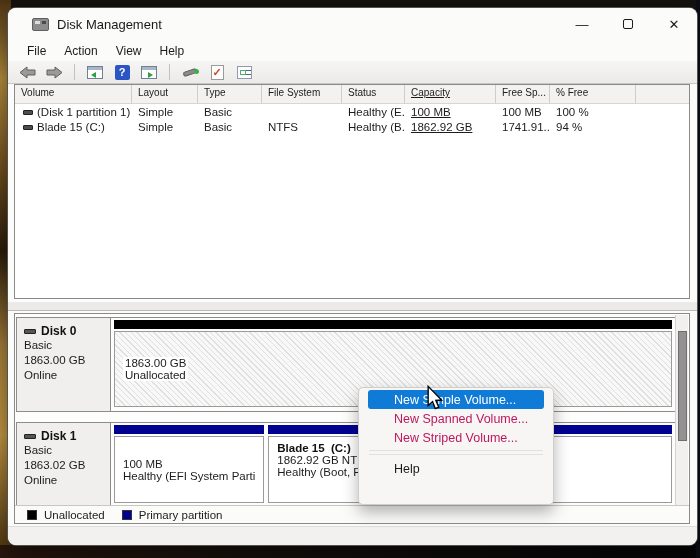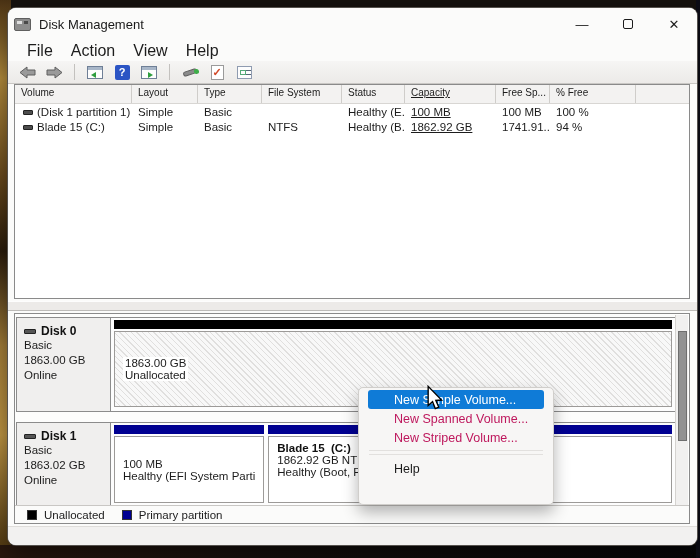--- a/index.html
+++ b/index.html
@@ -12,35 +12,35 @@
   .desktop-band-bottom { position:absolute; left:0; top:545px; width:700px; height:13px;
     background:linear-gradient(90deg,#2a180e 0%,#15100d 40%,#060608 100%); }
   .desktop-strip-right { position:absolute; right:0; top:0; width:4px; height:558px; background:#0c0c16; }
 
   
   .window { position:absolute; left:8px; top:8px; width:689px; height:537px; background:#fbfbfa;
     border-radius:8px; box-shadow:0 0 0 1px #55514d, 0 10px 26px rgba(0,0,0,.5); overflow:hidden; }
 
   
   .titlebar { position:absolute; left:0; top:0; width:100%; height:32px; background:#fbfbfa;
-    display:flex; align-items:center; padding-left:6px; }
+    display:flex; align-items:center; padding-left:24px; }
   .titlebar-icon { width:17px; height:13px; margin-right:8px; position:relative; background:#8d8d8d;
     border-radius:2px; border:1px solid #5f5f5f; }
   .titlebar-icon::before { content:""; position:absolute; left:2px; top:2px; width:5px; height:3px; background:#dedede; }
   .titlebar-icon::after { content:""; position:absolute; right:2px; top:2px; width:4px; height:3px; background:#4a4a4a; }
   .title-text { font-size:13px; color:#191919; }
   .window-controls { position:absolute; right:0; top:0; height:32px; display:flex; }
   .win-btn { width:46px; height:32px; display:flex; align-items:center; justify-content:center;
     font-size:13px; color:#1b1b1b; cursor:default; }
   .win-btn.max span { display:block; width:10px; height:10px; border:1.4px solid #1b1b1b; border-radius:2px; }
 
   
   .menubar { position:absolute; left:0; top:32px; width:100%; height:21px; display:flex; align-items:center;
     padding-left:10px; background:#fbfbfa; }
-  .menu-item { font-size:16px; color:#1c1c1c; padding:2px 9px; }
+  .menu-item { font-size:12px; color:#1c1c1c; padding:2px 9px; }
 
   
   .toolbar { position:absolute; left:0; top:53px; width:100%; height:23px;
     background:linear-gradient(180deg,#f6f5f4,#eceae8); border-bottom:1px solid #c9c7c4;
     display:flex; align-items:center; padding-left:8px; gap:5px; }
   .tb-sep { width:1px; height:16px; background:#c3c1be; margin:0 4px; }
   .tb-btn { width:22px; height:19px; display:flex; align-items:center; justify-content:center; }
   .mini-win { width:16px; height:13px; border:1px solid #6f7f96; background:#fdfdfd; position:relative; }
   .mini-win::before { content:""; position:absolute; left:0; top:0; right:0; height:3px; background:#a8b6c8; }
   .mini-win .tri-l { position:absolute; left:3px; top:5px; width:0; height:0;

